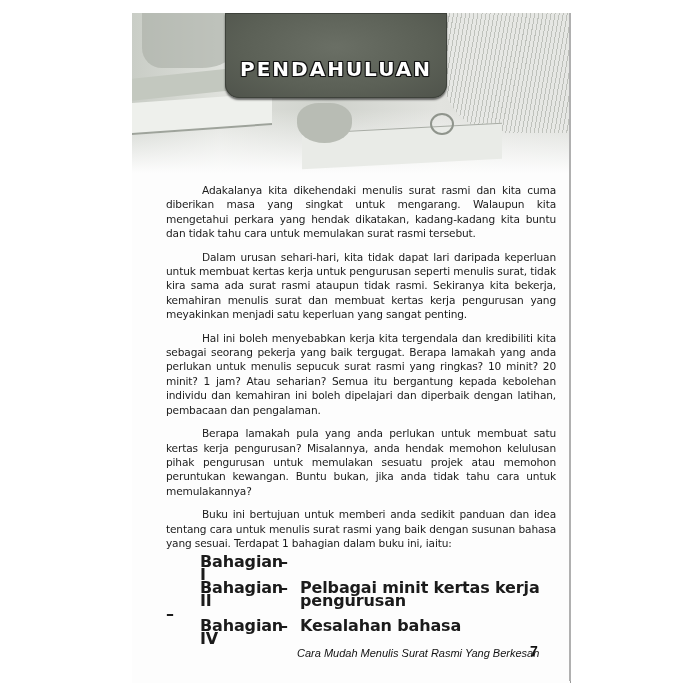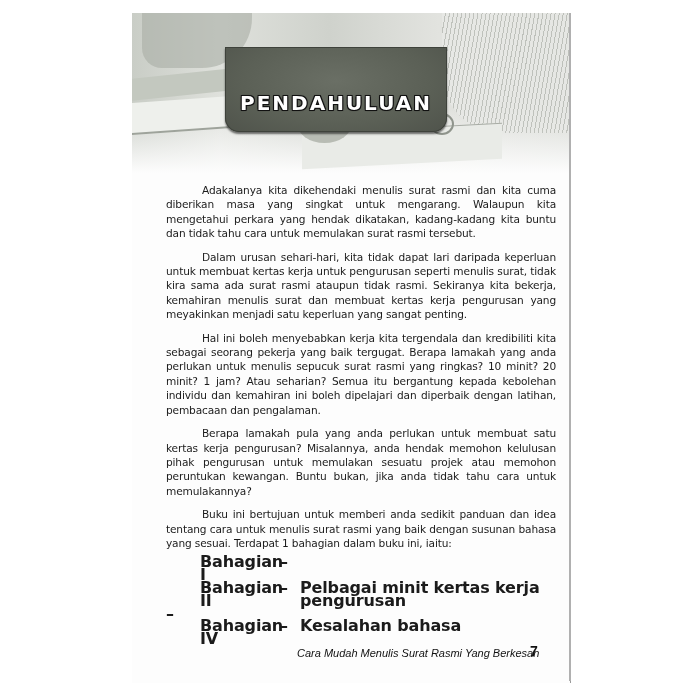--- a/index.html
+++ b/index.html
@@ -47,21 +47,20 @@
     transform: skewY(-3deg); border-top: 1px solid #a8aca5;
   }
   .hdr-ring {
     left: 298px; top: 100px; width: 20px; height: 18px; border: 2px solid #8f948c; border-radius: 50%;
   }
   .title-box {
     position: absolute; left: 93px; top: 0; width: 222px; height: 85px;
     background: radial-gradient(ellipse at 50% 40%, #6a6f65 0%, #5b6056 60%, #4f534b 100%);
     border-radius: 0 0 14px 14px;
     box-shadow: 0 2px 2px rgba(0,0,0,0.55), inset 0 0 0 1px #3e423b;
-    margin-top: 34px;
   }
   .title-text {
     position: absolute; left: 0; right: 0; top: 44px; text-align: center;
     font-family: "DejaVu Sans", sans-serif; font-weight: bold; font-size: 20px; letter-spacing: 2px;
     color: #ffffff;
     text-shadow: -1px -1px 0 #111, 1px -1px 0 #111, -1px 1px 0 #111, 1px 1px 0 #111, 0 0 2px #000;
   }
   .body-text {
     position: absolute; left: 34px; top: 170px; width: 390px;
     font-family: "DejaVu Sans", sans-serif; font-size: 10.6px; line-height: 14.4px; color: #1b1b1b;

